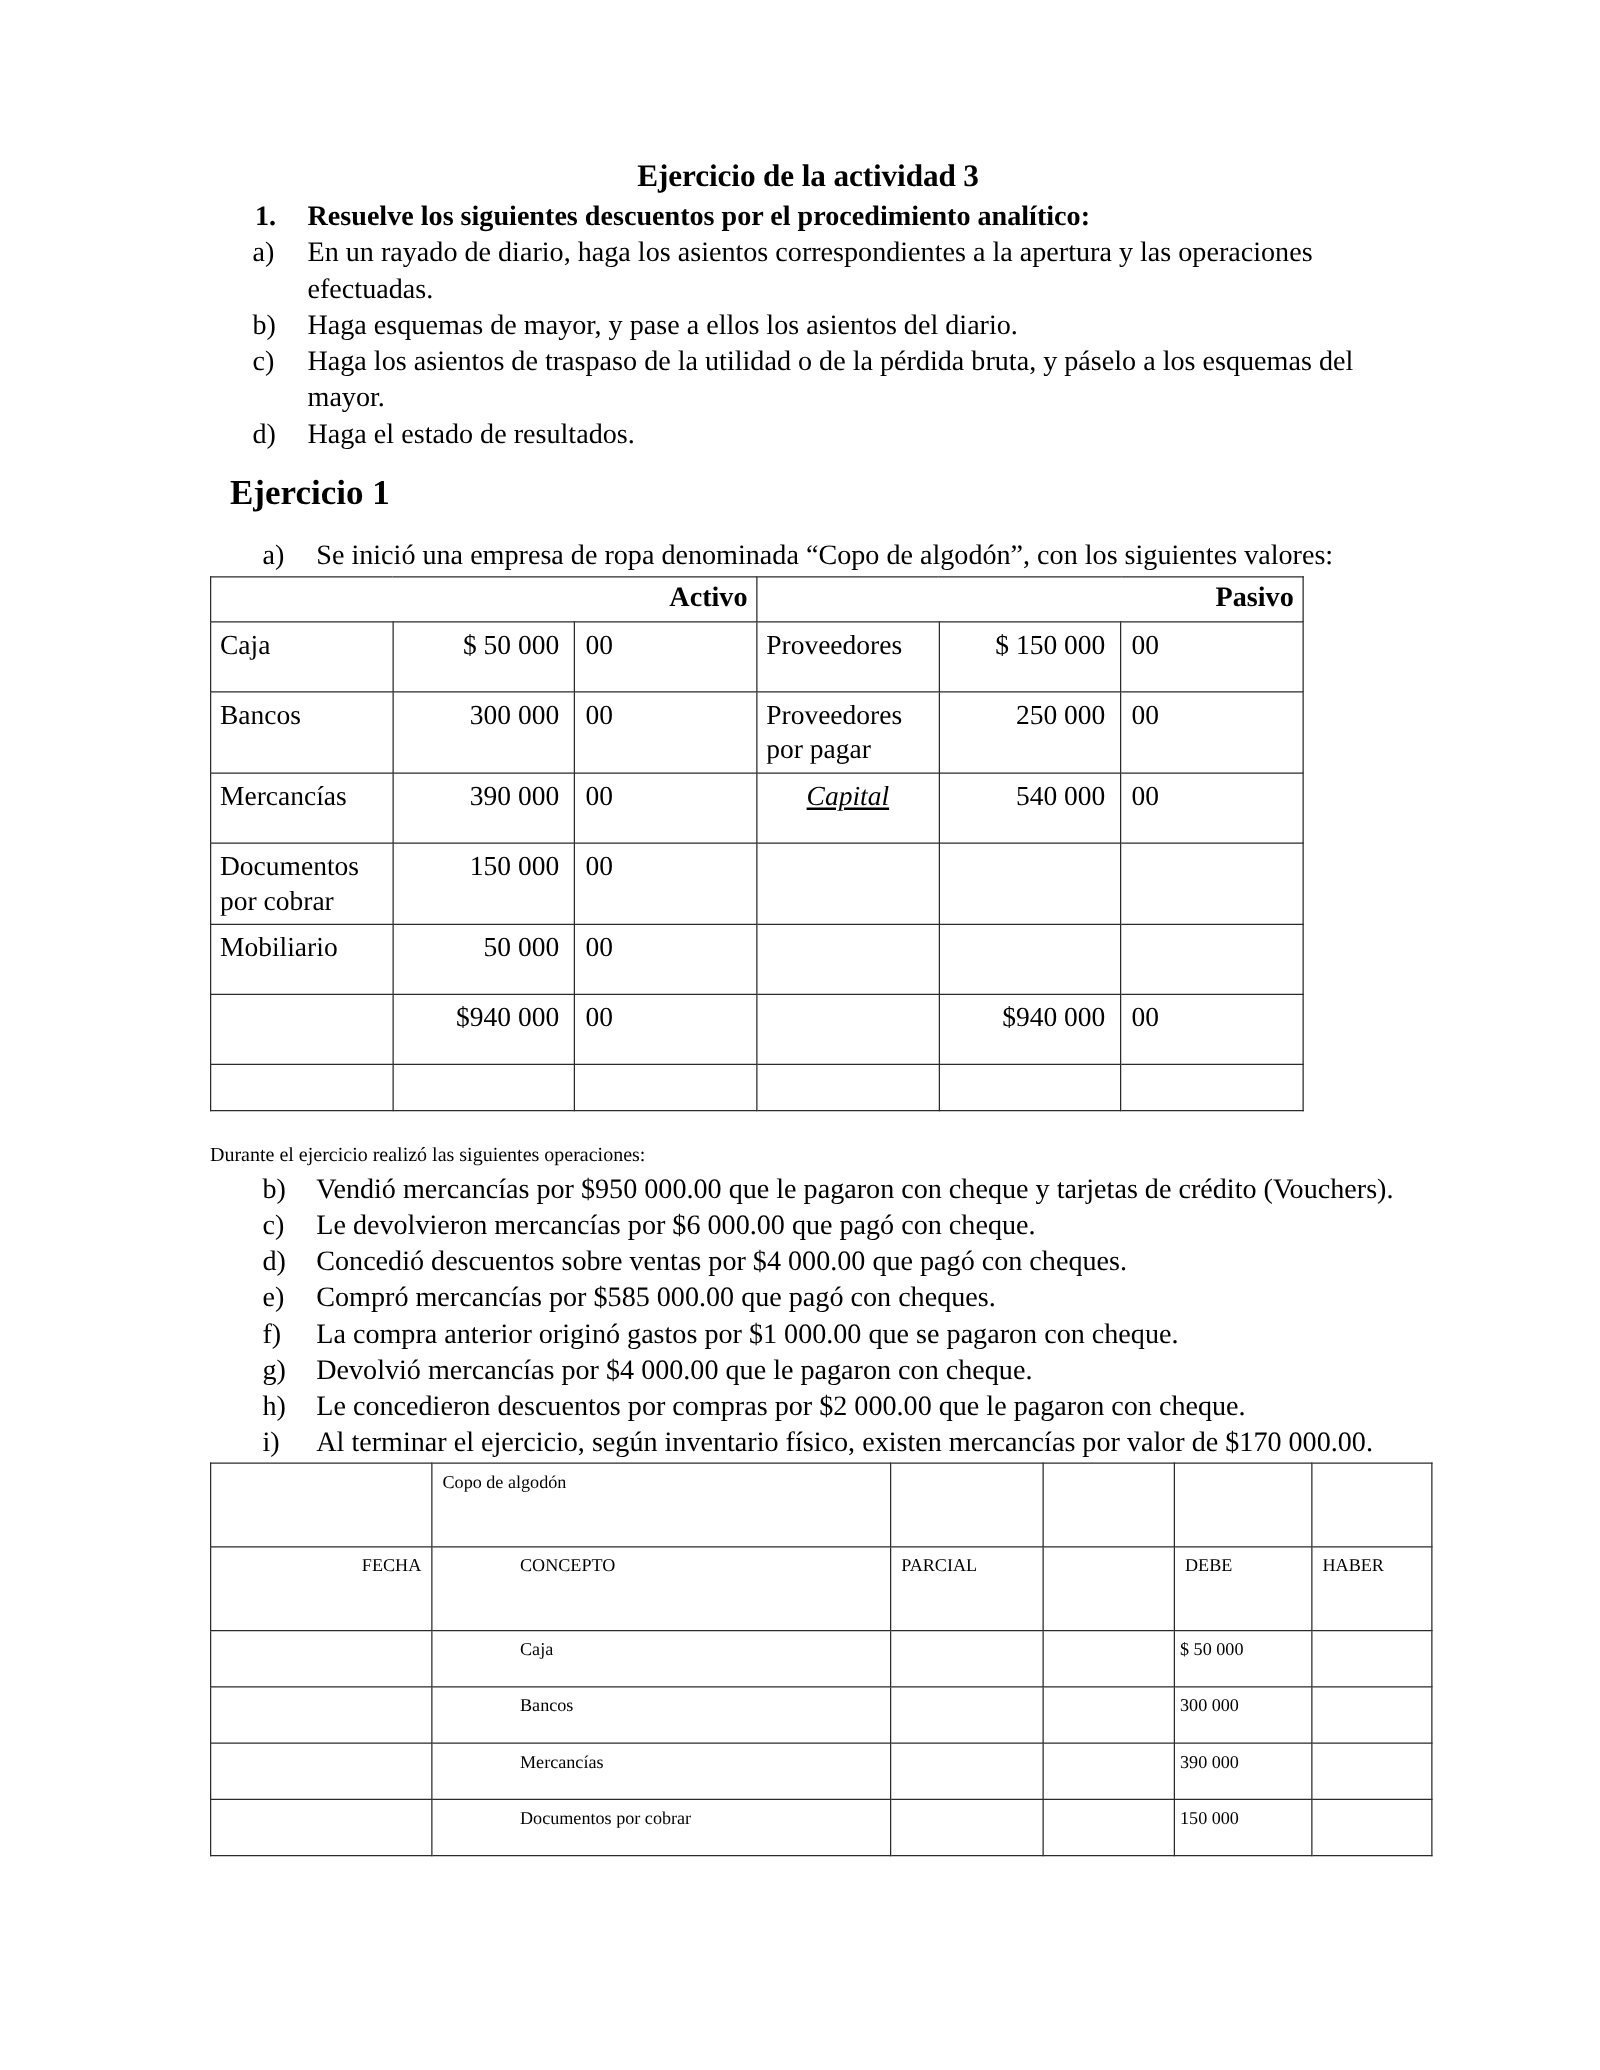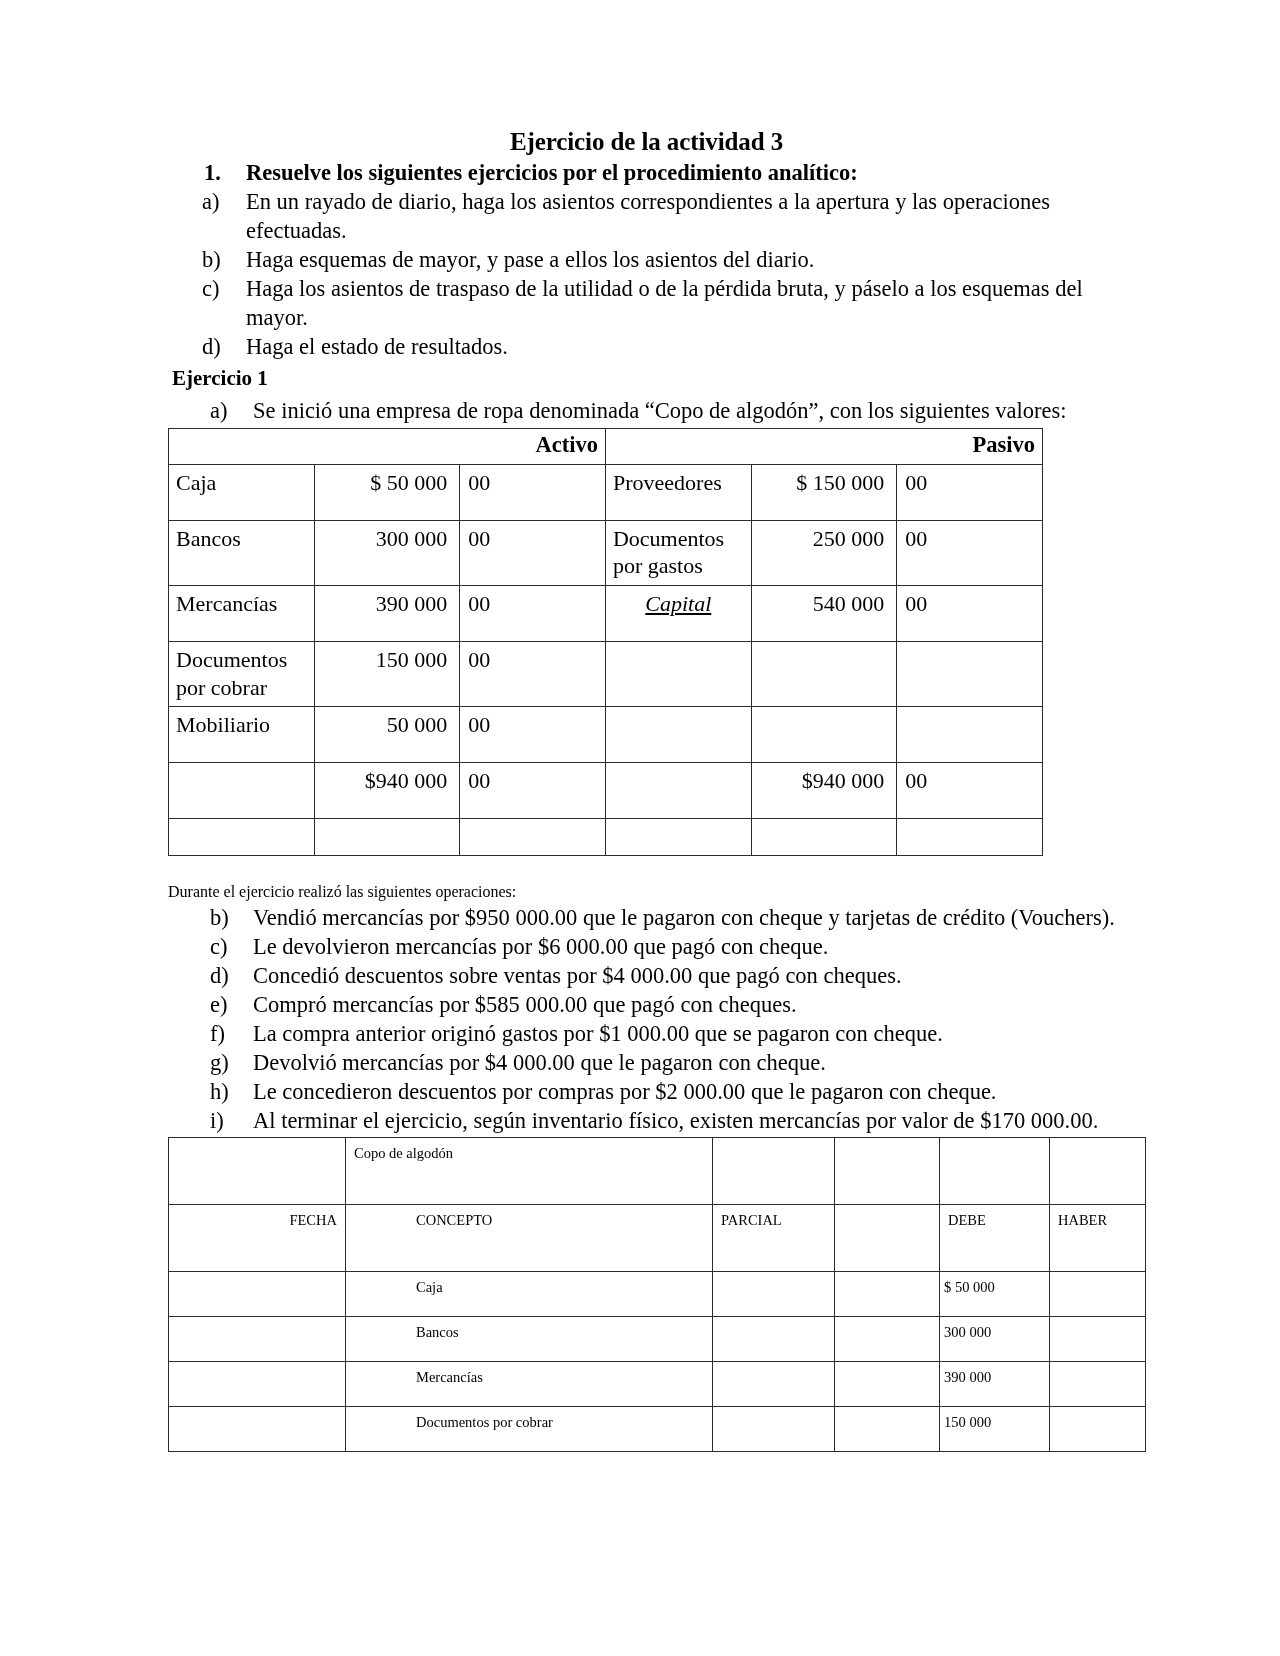--- a/index.html
+++ b/index.html
@@ -51,24 +51,24 @@
 
   
   .lvlA { padding-left: 34px; }
   .lvlA .mark { width: 44px; }
 
   
   .lvlB { padding-left: 42px; }
   .lvlB .mark { width: 43px; }
 
   .section-head {
-    font-size: 21px;
+    font-size: 28px;
     font-weight: bold;
     line-height: 1.29;
-    margin: 4px;
+    margin: 16px;
   }
   .plain-para {
     font-size: 16px;
     line-height: 1.29;
     margin: 0;
   }
   .spacer-26 { height: 26px; }
 
   
   table.balance {
@@ -138,21 +138,21 @@
 </style>
 </head>
 <body>
 
 <div class="page">
 
   <h1 class="doc-title">Ejercicio de la actividad 3</h1>
 
   <div class="li lvl1">
     <span class="mark">1.</span>
-    <span class="txt">Resuelve los siguientes ejercicios por el procedimiento analítico:</span>
+    <span class="txt">Resuelve los siguientes descuentos por el procedimiento analítico:</span>
   </div>
 
   <div class="li lvlA">
     <span class="mark">a)</span>
     <span class="txt">En un rayado de diario, haga los asientos correspondientes a la apertura y las operaciones efectuadas.</span>
   </div>
   <div class="li lvlA">
     <span class="mark">b)</span>
     <span class="txt">Haga esquemas de mayor, y pase a ellos los asientos del diario.</span>
   </div>
@@ -185,21 +185,21 @@
         <td class="c-cents">00</td>
         <td class="c-name2">Proveedores</td>
         <td class="c-amount2">$ 150 000</td>
         <td class="c-cents2">00</td>
       </tr>
 
       <tr class="two-line">
         <td class="c-name">Bancos</td>
         <td class="c-amount">300 000</td>
         <td class="c-cents">00</td>
-        <td class="c-name2">Documentos por gastos</td>
+        <td class="c-name2">Proveedores por pagar</td>
         <td class="c-amount2">250 000</td>
         <td class="c-cents2">00</td>
       </tr>
 
       <tr class="two-line">
         <td class="c-name">Mercancías</td>
         <td class="c-amount">390 000</td>
         <td class="c-cents">00</td>
         <td class="c-name2 cap-center">Capital</td>
         <td class="c-amount2">540 000</td>

